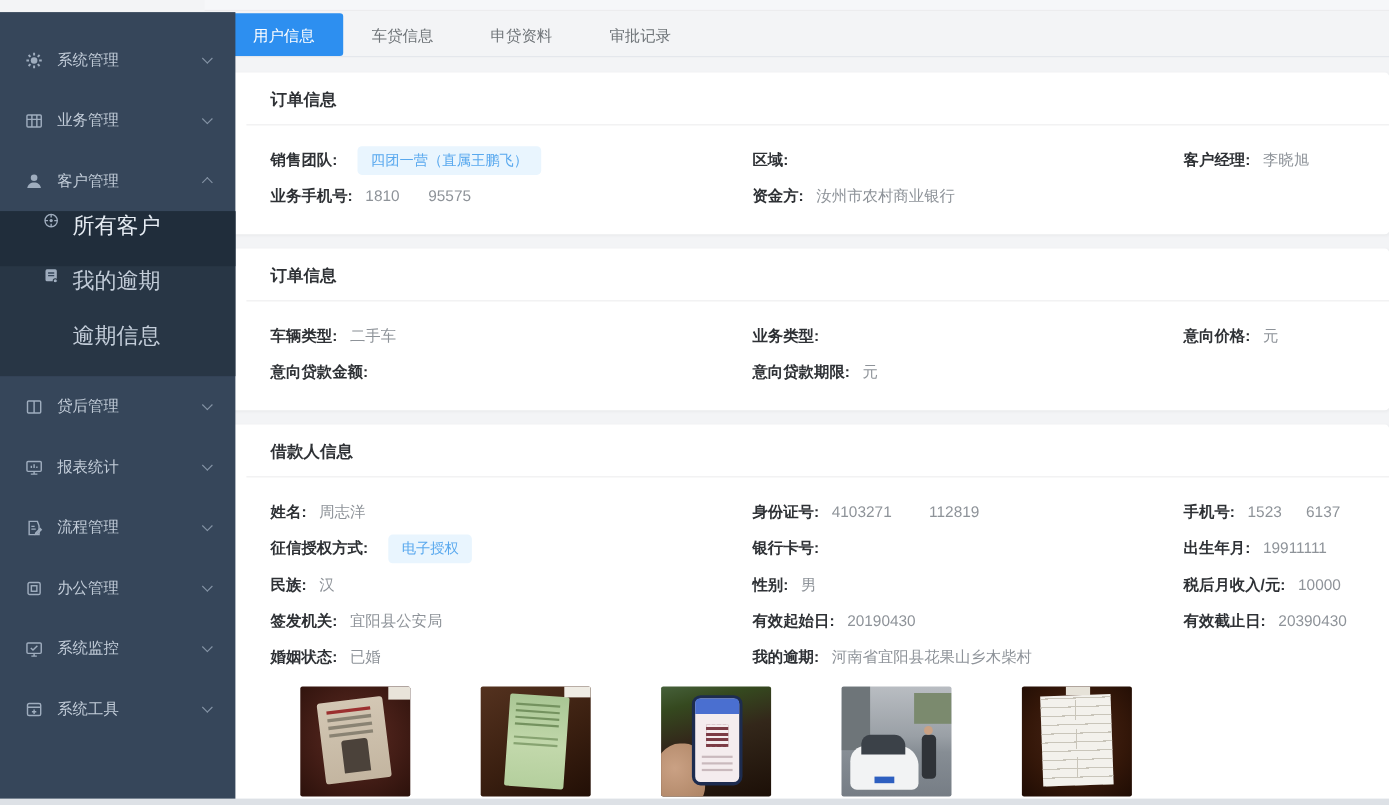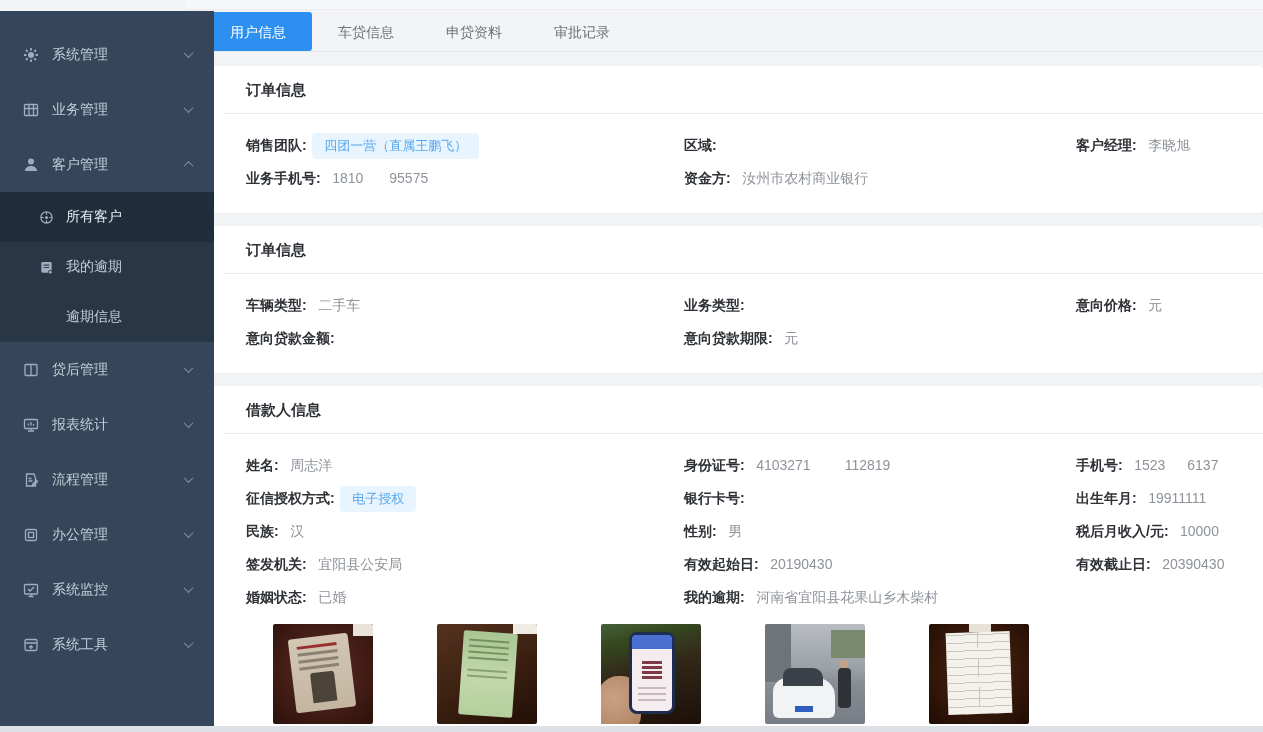--- a/index.html
+++ b/index.html
@@ -7,41 +7,41 @@
   body { font-family:"Liberation Sans","DejaVu Sans",sans-serif; background:#f3f4f6; position:relative; }
 
   
   .sidebar { position:absolute; left:0; top:11px; width:214px; height:726px; background:#36465a; padding-top:16px; z-index:2; }
   .s-item { height:55px; display:flex; align-items:center; padding:0 22px; color:#c3cdd9; font-size:14px; cursor:pointer; }
   .s-item .ico { width:17px; height:17px; margin-right:13px; flex:0 0 17px; display:flex; align-items:center; justify-content:center; }
   .chev { width:7px; height:7px; border-right:1.4px solid #8493a5; border-bottom:1.4px solid #8493a5; margin-left:auto; }
   .chev.down { transform:rotate(45deg) translate(-1px,-1px); }
   .chev.up { transform:rotate(-135deg) translate(-1px,-1px); }
   .submenu { background:#283645; }
-  .sub-item { height:50px; display:flex; align-items:center; padding-left:38px; color:#c3cdd9; font-size:14px; cursor:pointer; }
+  .sub-item { height:50px; display:flex; padding-left:38px; color:#c3cdd9; font-size:20px; cursor:pointer; }
   .sub-item.active { background:#202d3b; color:#e7edf4; }
   .sub-item .ico { width:16px; height:16px; margin-right:12px; display:flex; align-items:center; justify-content:center; }
   .sub-item.noicon { padding-left:66px; }
   svg.lin { stroke:#9fadbe; fill:none; stroke-width:1.3; }
 
   
   .topstrip { position:absolute; left:186px; right:0; top:0; height:10px; background:#f6f7f9; border-bottom:1px solid #ececee; }
   .tabbar { position:absolute; left:204px; right:0; top:12px; height:40px; display:flex; border-bottom:1px solid #e3e6eb; }
   .tab { padding:0 26px; line-height:40px; font-size:14px; color:#6f7478; cursor:pointer; }
   .tab.active { background:#2d8ff0; color:#fff; border-radius:3px; }
 
   .content { position:absolute; left:204px; right:0; top:66px; }
   .card { background:#fff; border-radius:4px; box-shadow:0 1px 3px rgba(0,0,0,0.04); margin-bottom:13px; }
   .card-title { font-size:15px; font-weight:bold; color:#2e3135; padding:15px 0 13px 42px; }
   .card-div { border-top:1px solid #ededee; margin:0 0 0 20px; }
   .rows { padding:15px 0 18px 42px; }
   .frow { display:grid; grid-template-columns:438px 392px 1fr; align-items:center; min-height:33px; }
   .lab { font-weight:bold; color:#2e3135; font-size:14px; display:inline; }
   .val { color:#8e9399; font-size:14px; margin-left:7px; display:inline;margin-top:24px; }
-  .tagbtn { display:inline-block; background:#e9f5fe; color:#58a8ee; font-size:13px; padding:4px 12px; border-radius:4px; margin-left:1px; cursor:pointer; }
+  .tagbtn { display:inline-block; background:#e9f5fe; color:#58a8ee; font-size:13px; padding:4px 12px; border-radius:4px; margin-left:14px; cursor:pointer; }
   .redact { display:inline-block; width:28px; height:15px; vertical-align:-2px; background:#fff; border-radius:2px; }
 
   
   .photos { display:flex; gap:64px; margin:10px 0 0 27px; }
   .ph-wrap { width:100px; text-align:center; }
   .ph { width:100px; height:100px; border-radius:2px; overflow:hidden; position:relative; cursor:pointer; }
 
   .ph1 { background:radial-gradient(circle at 50% 45%, #5c2b22 0%, #431d16 55%, #2c110b 100%); }
   .ph1 .card-img { position:absolute; left:19px; top:12px; width:60px; height:74px; background:linear-gradient(#d3c7b4,#c3b5a0); transform:rotate(-7deg); border-radius:3px; }
   .ph1 .face { position:absolute; left:18px; bottom:8px; width:24px; height:30px; background:#4b423a; border-radius:3px 3px 0 0; }

